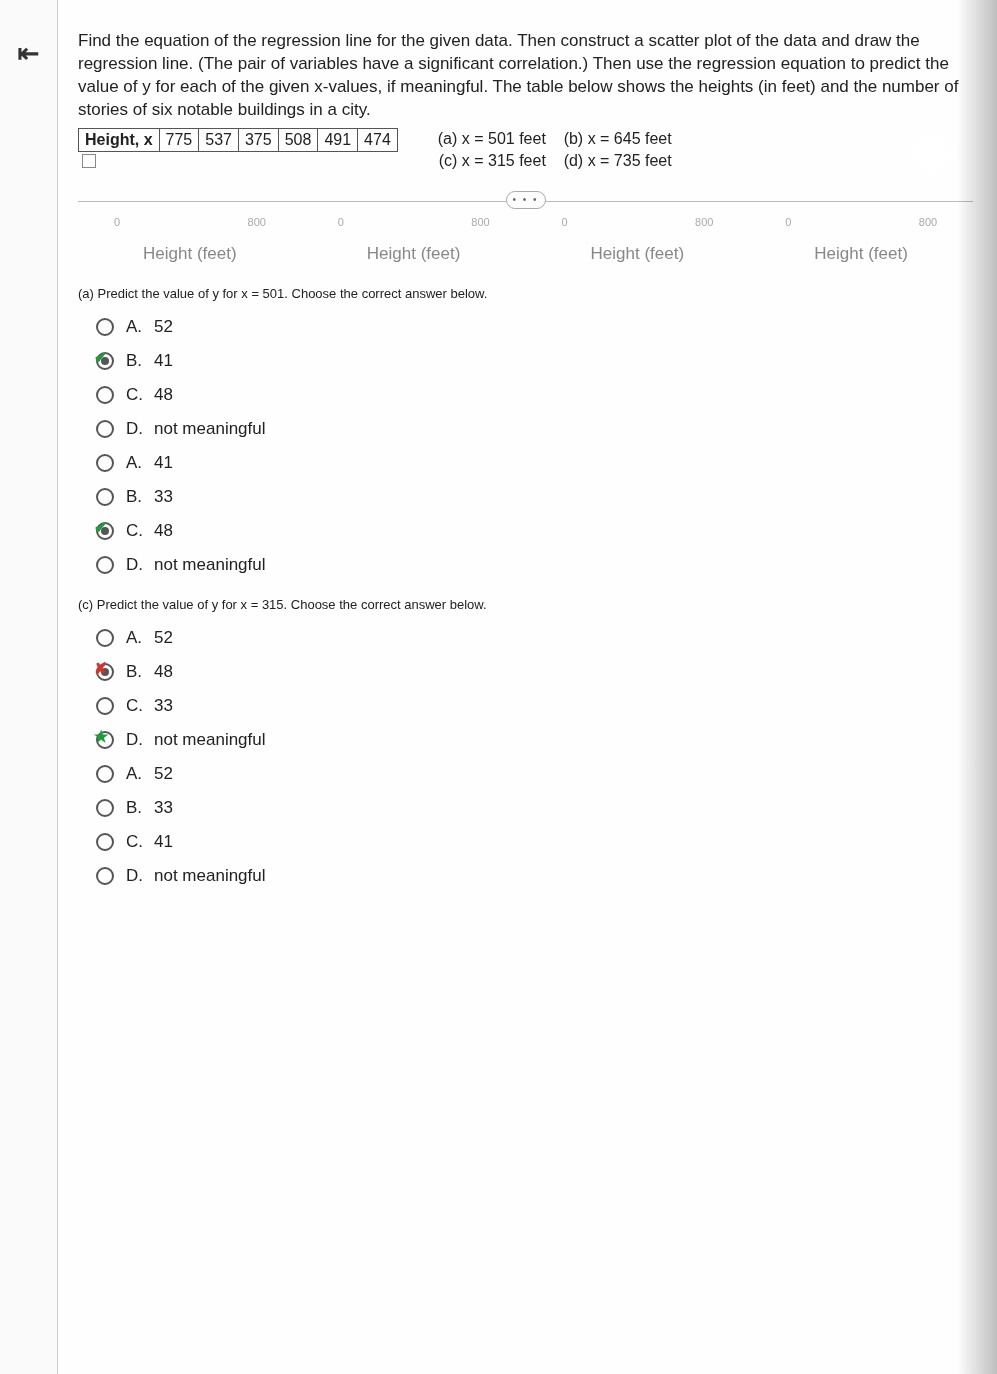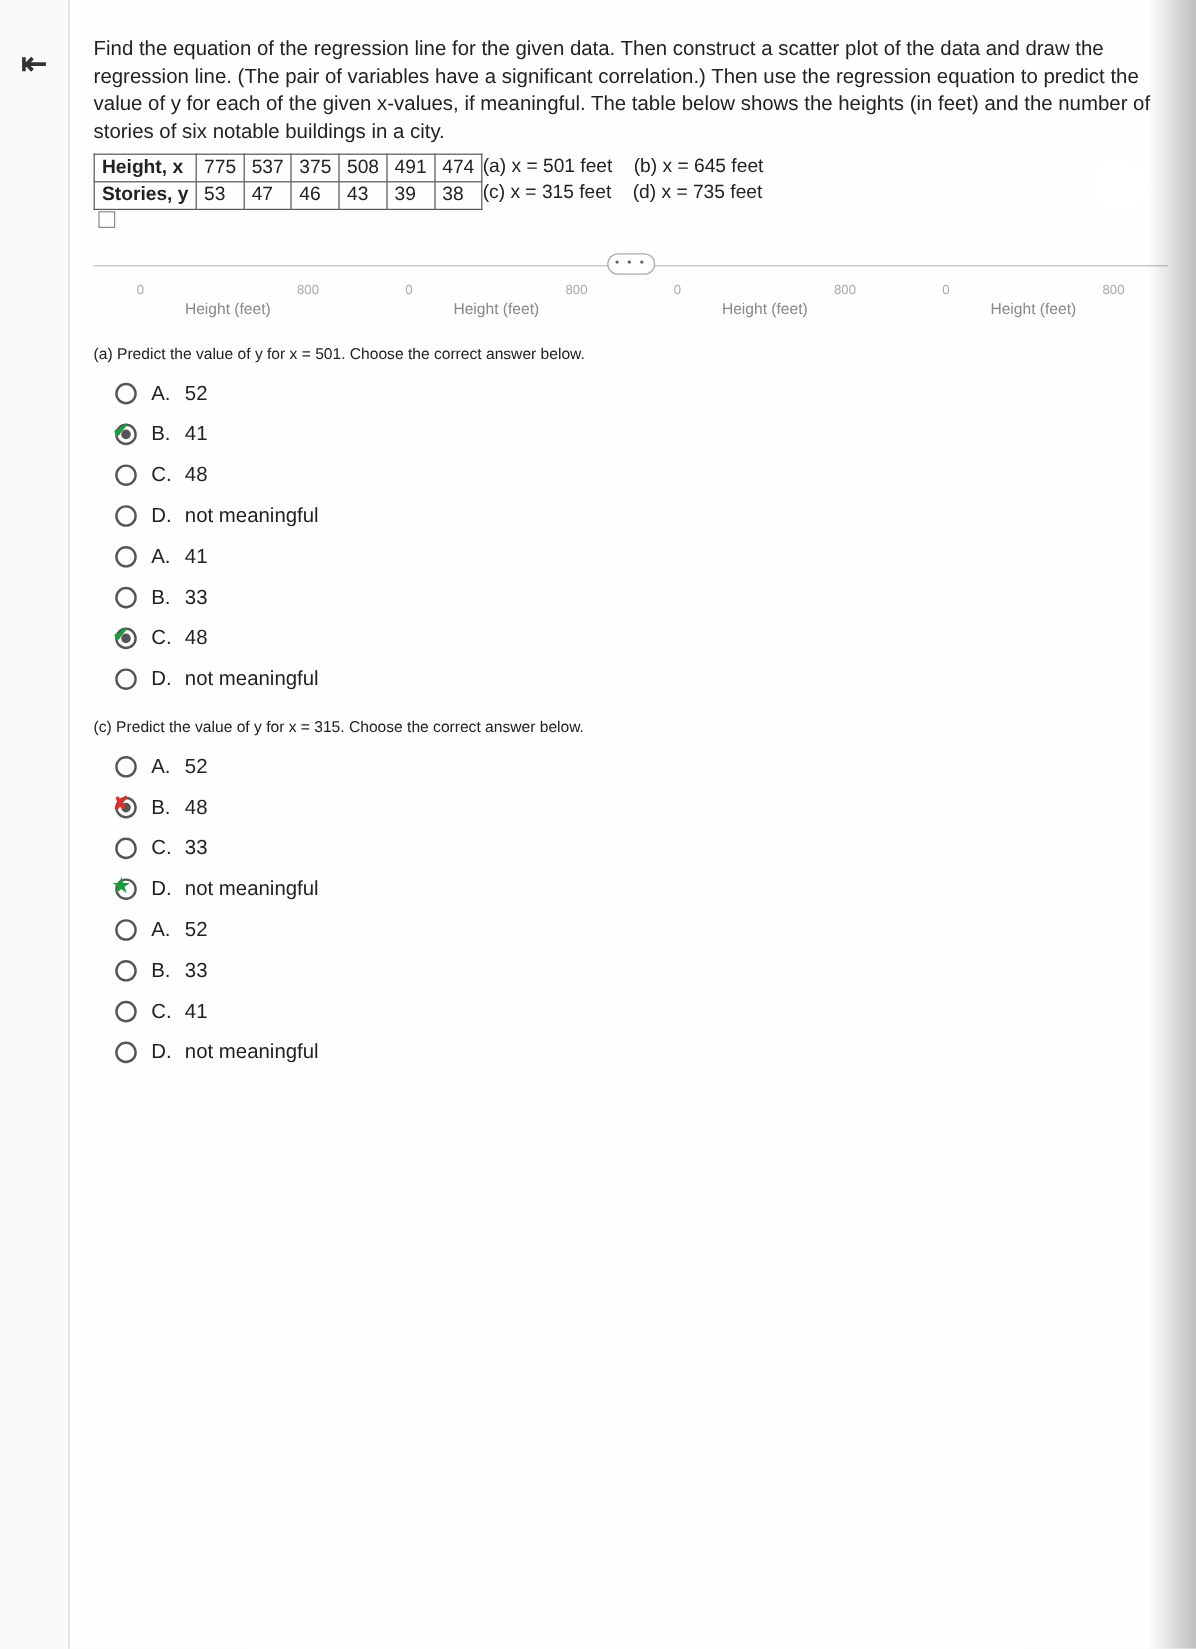--- a/index.html
+++ b/index.html
@@ -39,20 +39,21 @@
     }
     .question-text {
       font-size: 17px;
       line-height: 1.35;
       color: #222;
       margin-bottom: 6px;
     }
     .data-row {
       display: flex;
       align-items: flex-start;
+      gap: 40px;
       margin-top: 6px;
     }
     table.data-table {
       border-collapse: collapse;
       font-size: 16px;
     }
     table.data-table td, table.data-table th {
       border: 1px solid #555;
       padding: 2px 6px;
       text-align: left;
@@ -65,20 +66,21 @@
       border: 1px solid #888;
       margin-left: 4px;
       vertical-align: middle;
       position: relative;
       top: -1px;
     }
     .sub-values {
       font-size: 16px;
       line-height: 1.4;
       color: #222;
+      text-align: right;
     }
     .divider-wrap {
       position: relative;
       margin: 28px 0 14px 0;
     }
     .divider-line {
       border-top: 1px solid #bbb;
     }
     .divider-pill {
       position: absolute;
@@ -110,23 +112,23 @@
       width: 180px;
     }
     .mini-axis .ticks {
       display: flex;
       justify-content: space-between;
       font-size: 11px;
       color: #aaa;
       padding: 0 14px;
     }
     .mini-axis .label {
-      font-size: 13px;
+      font-size: 17px;
       color: #888;
-      margin-top: 2px;
+      margin-top: 16px;
     }
     .part-question {
       font-size: 13px;
       margin: 22px 0 16px 0;
       color: #222;
     }
     .options {
       margin-left: 18px;
     }
     .option {
@@ -202,29 +204,20 @@
           <tbody>
               <tr>
             <th>Height, x</th>
             <td>775</td>
             <td>537</td>
             <td>375</td>
             <td>508</td>
             <td>491</td>
             <td>474</td>
           </tr>
-          <tr>
-            <th>Stories, y</th>
-            <td>53</td>
-            <td>47</td>
-            <td>46</td>
-            <td>43</td>
-            <td>39</td>
-            <td>38</td>
-          </tr>
         </tbody>
           </table>
         <span class="copy-icon"></span>
       </div>
       <div class="sub-values">
         <div>
           <span>(a) x = 501 feet</span>
           &nbsp;&nbsp;
           <span>(b) x = 645 feet</span>
         </div>

